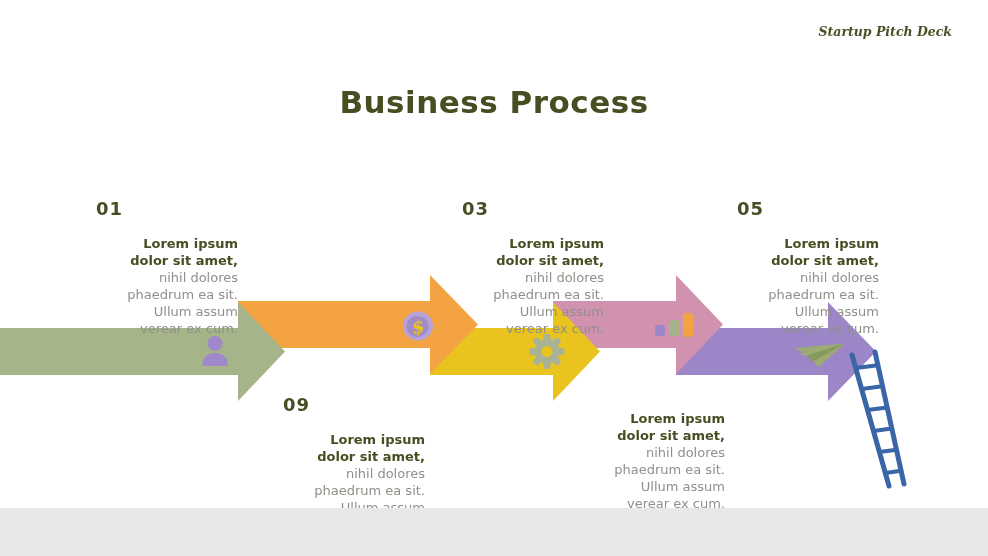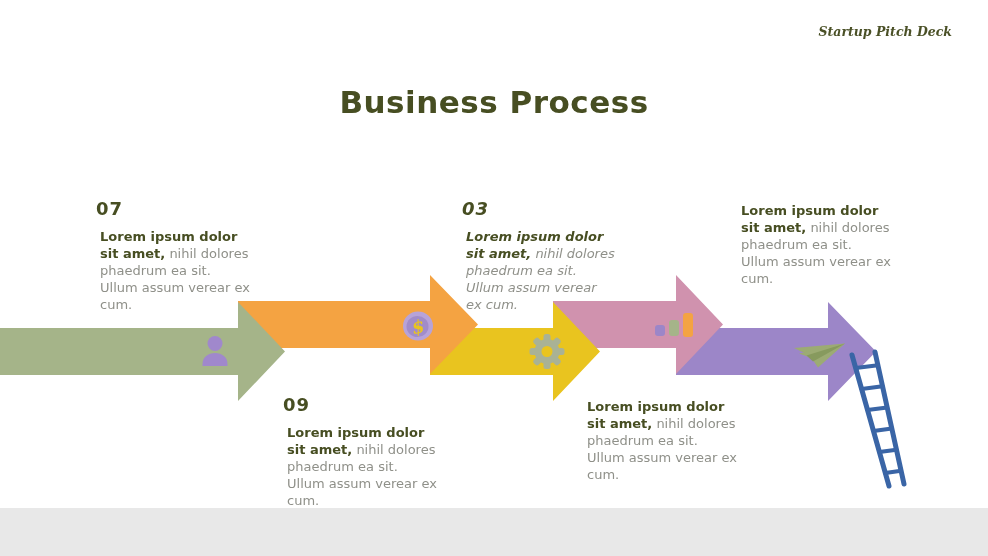--- a/index.html
+++ b/index.html
@@ -21,25 +21,25 @@
     font-family:"DejaVu Serif",serif;font-style:italic;font-weight:700;font-size:21px;
     color:var(--script_green);white-space:nowrap;}
   .page-title{position:absolute;top:84px;left:0;width:988px;margin:0;text-align:center;
     font-size:31px;font-weight:700;letter-spacing:.5px;color:var(--title_text);}
 
   .diagram-svg{position:absolute;left:0;top:0;}
 
   .step{position:absolute;width:158px;}
   .step-number{font-size:18px;font-weight:700;letter-spacing:1px;color:var(--number_text);
     margin-bottom:9px;}
-  .step-text{margin:4px;font-size:13px;line-height:17px;color:var(--body_text);}
+  .step-text{margin:16px;font-size:13px;line-height:17px;color:var(--body_text);text-align:right;}
   .step-text strong{color:var(--lead_text);font-weight:700;}
   .s1{left:96px;top:198px;}
   .s2{left:283px;top:394px;}
-  .s3{left:462px;top:198px;font-style:italic;}
+  .s3{left:462px;top:198px;}
   .s4{left:583px;top:394px;}
   .s5{left:737px;top:198px;}
 
   .f-ag{fill:var(--arrow_green);} .f-ao{fill:var(--arrow_orange);} .f-ay{fill:var(--arrow_yellow);}
   .f-ap{fill:var(--arrow_pink);} .f-au{fill:var(--arrow_purple);}
   .f-person{fill:var(--icon_person);} .f-coin-o{fill:var(--coin_outer);} .f-coin-i{fill:var(--coin_inner);}
   .f-dollar{fill:var(--coin_dollar);font-family:"DejaVu Serif",serif;}
   .f-gear{fill:var(--gear_gray);} .f-gear-hole{fill:var(--arrow_yellow);}
   .f-bar-p{fill:var(--bar_purple);} .f-bar-g{fill:var(--bar_green);} .f-bar-o{fill:var(--bar_orange);}
   .f-plane{fill:var(--plane_green);} .f-plane-d{fill:var(--plane_green_dark);}
@@ -103,21 +103,21 @@
         <line x1="861.6" y1="389.1" x2="882.5" y2="386.3"></line>
         <line x1="867.5" y1="410.0" x2="887.2" y2="407.4"></line>
         <line x1="873.5" y1="431.0" x2="891.8" y2="428.6"></line>
         <line x1="879.4" y1="451.9" x2="896.5" y2="449.7"></line>
         <line x1="885.3" y1="472.9" x2="901.1" y2="470.8"></line>
       </g>
     </g>
   </svg>
 
   <div class="step s1">
-    <div class="step-number">07</div>
+    <div class="step-number">01</div>
     <p class="step-text">
       <strong>Lorem ipsum dolor sit amet,</strong>
       <span>nihil dolores phaedrum ea sit. Ullum assum verear ex cum.</span>
     </p>
   </div>
 
   <div class="step s2">
     <div class="step-number">09</div>
     <p class="step-text">
       <strong>Lorem ipsum dolor sit amet,</strong>
@@ -134,19 +134,20 @@
   </div>
 
   <div class="step s4">
     <p class="step-text">
       <strong>Lorem ipsum dolor sit amet,</strong>
       <span>nihil dolores phaedrum ea sit. Ullum assum verear ex cum.</span>
     </p>
   </div>
 
   <div class="step s5">
+    <div class="step-number">05</div>
     <p class="step-text">
       <strong>Lorem ipsum dolor sit amet,</strong>
       <span>nihil dolores phaedrum ea sit. Ullum assum verear ex cum.</span>
     </p>
   </div>
 
 </div>
 
 </body></html>

